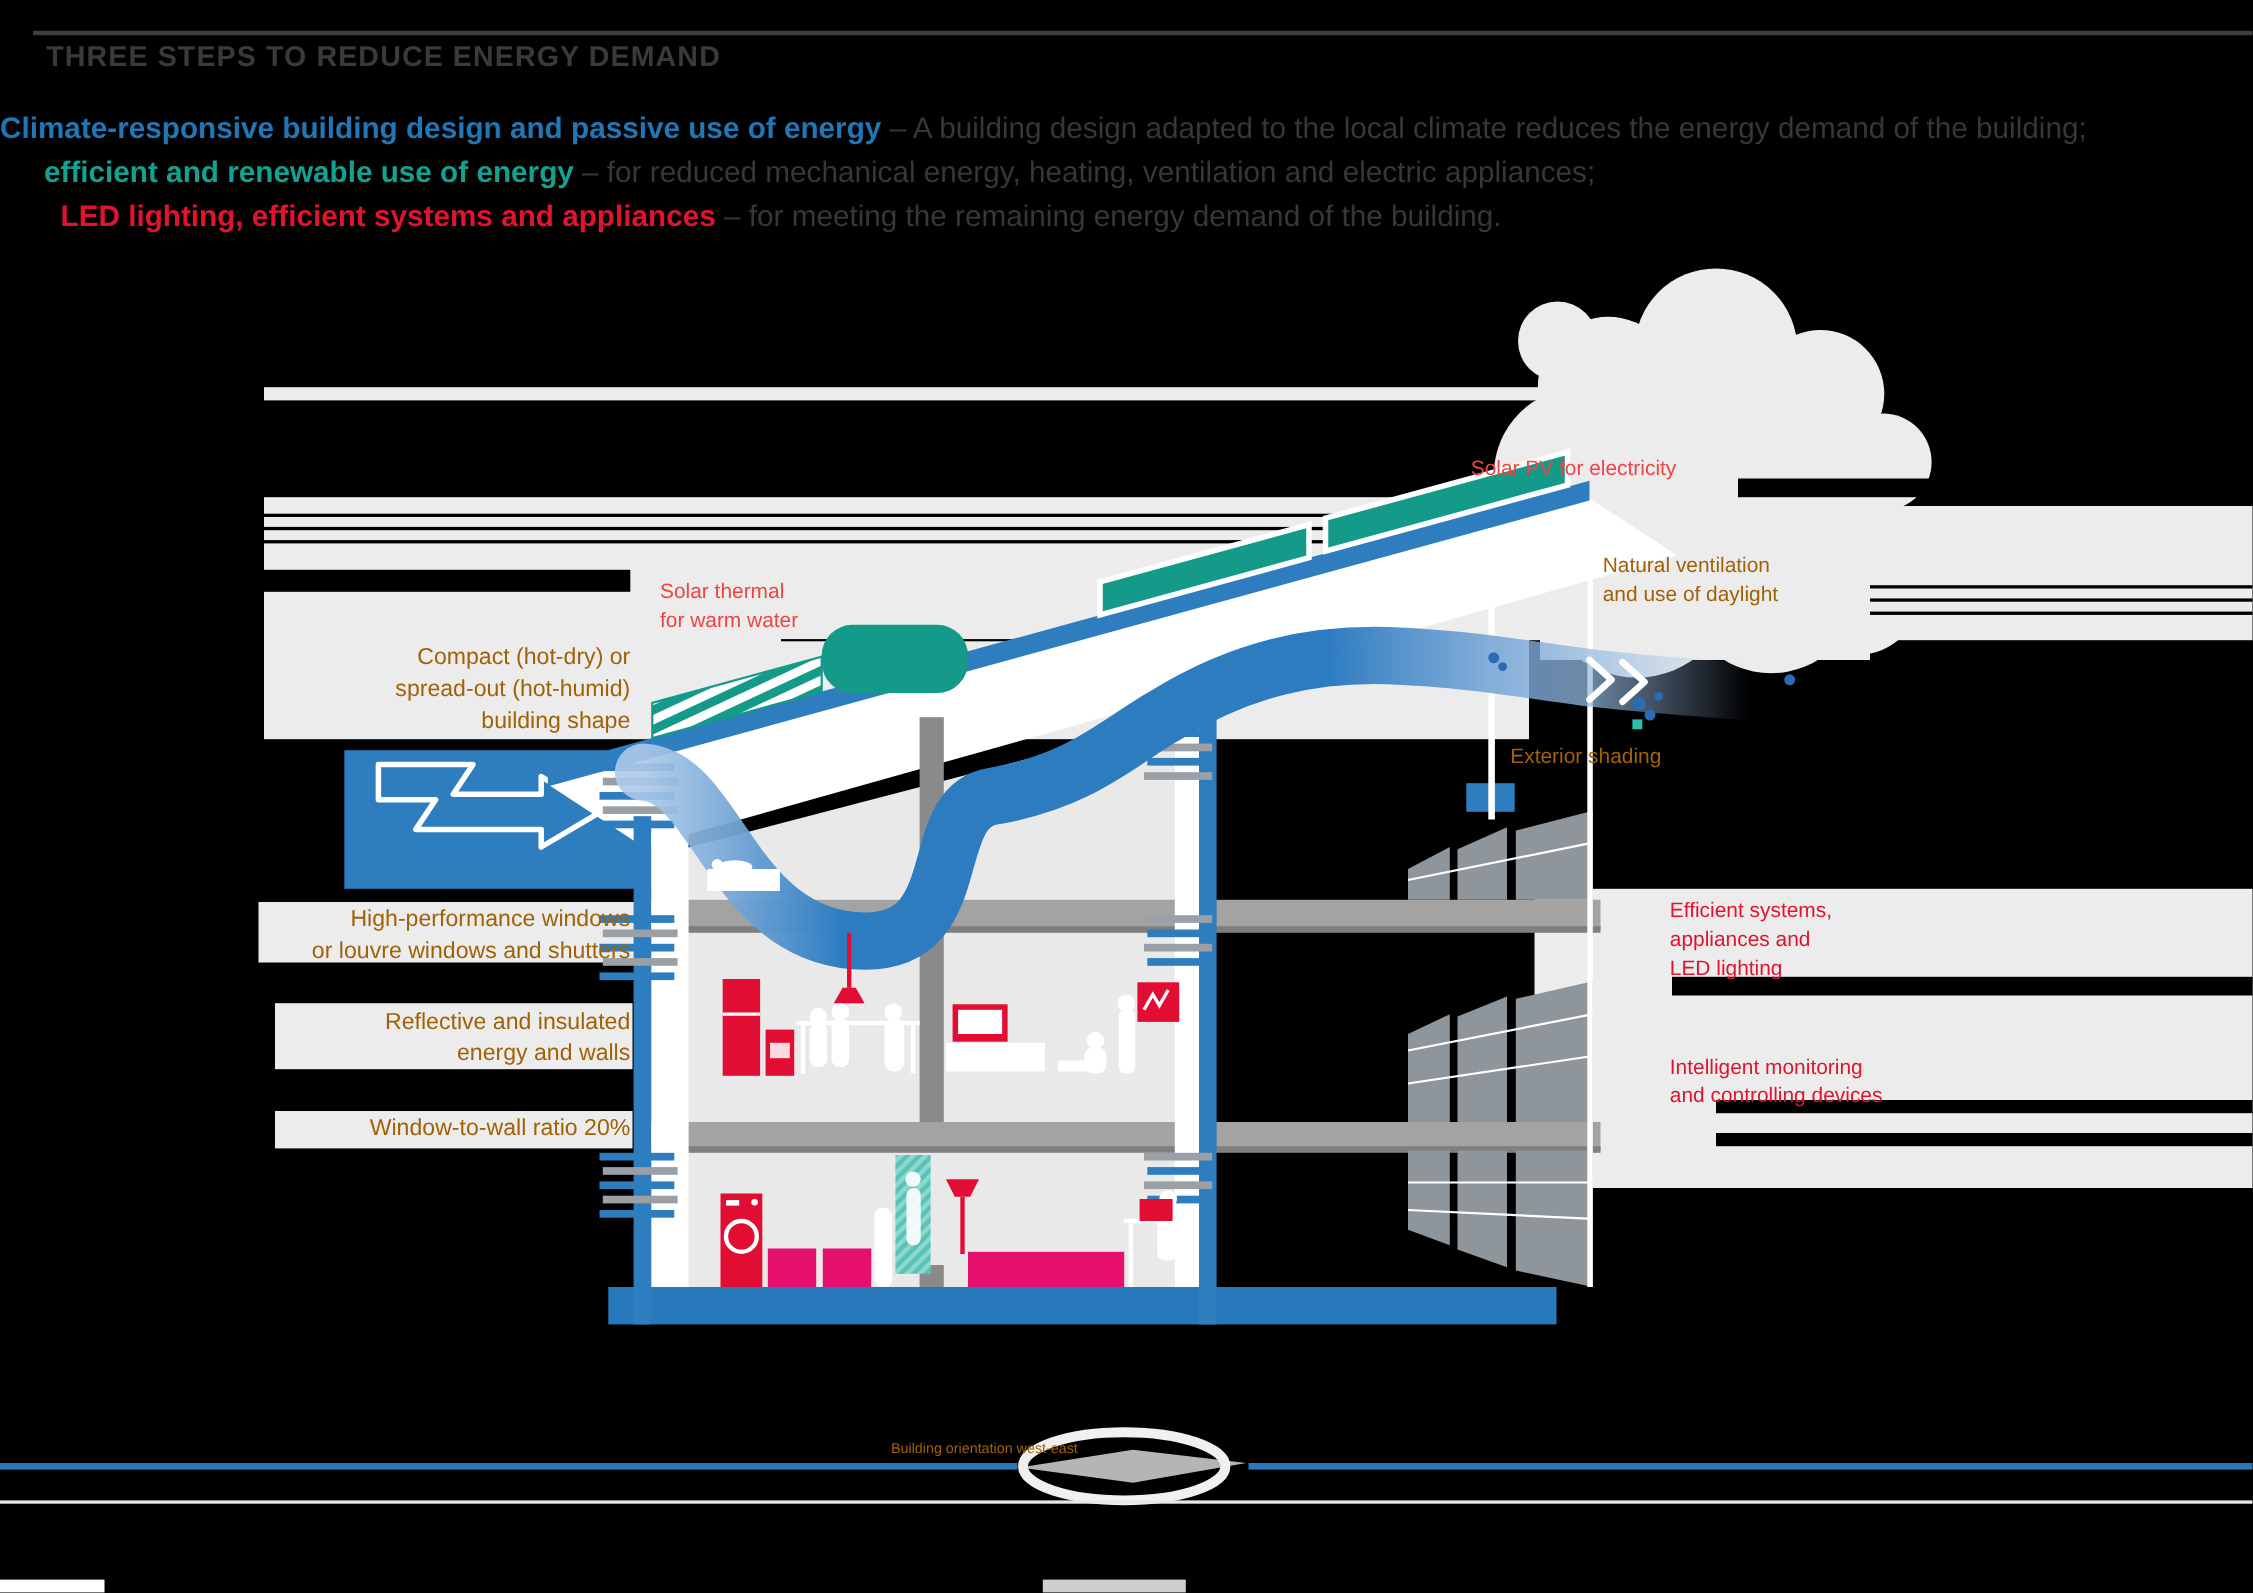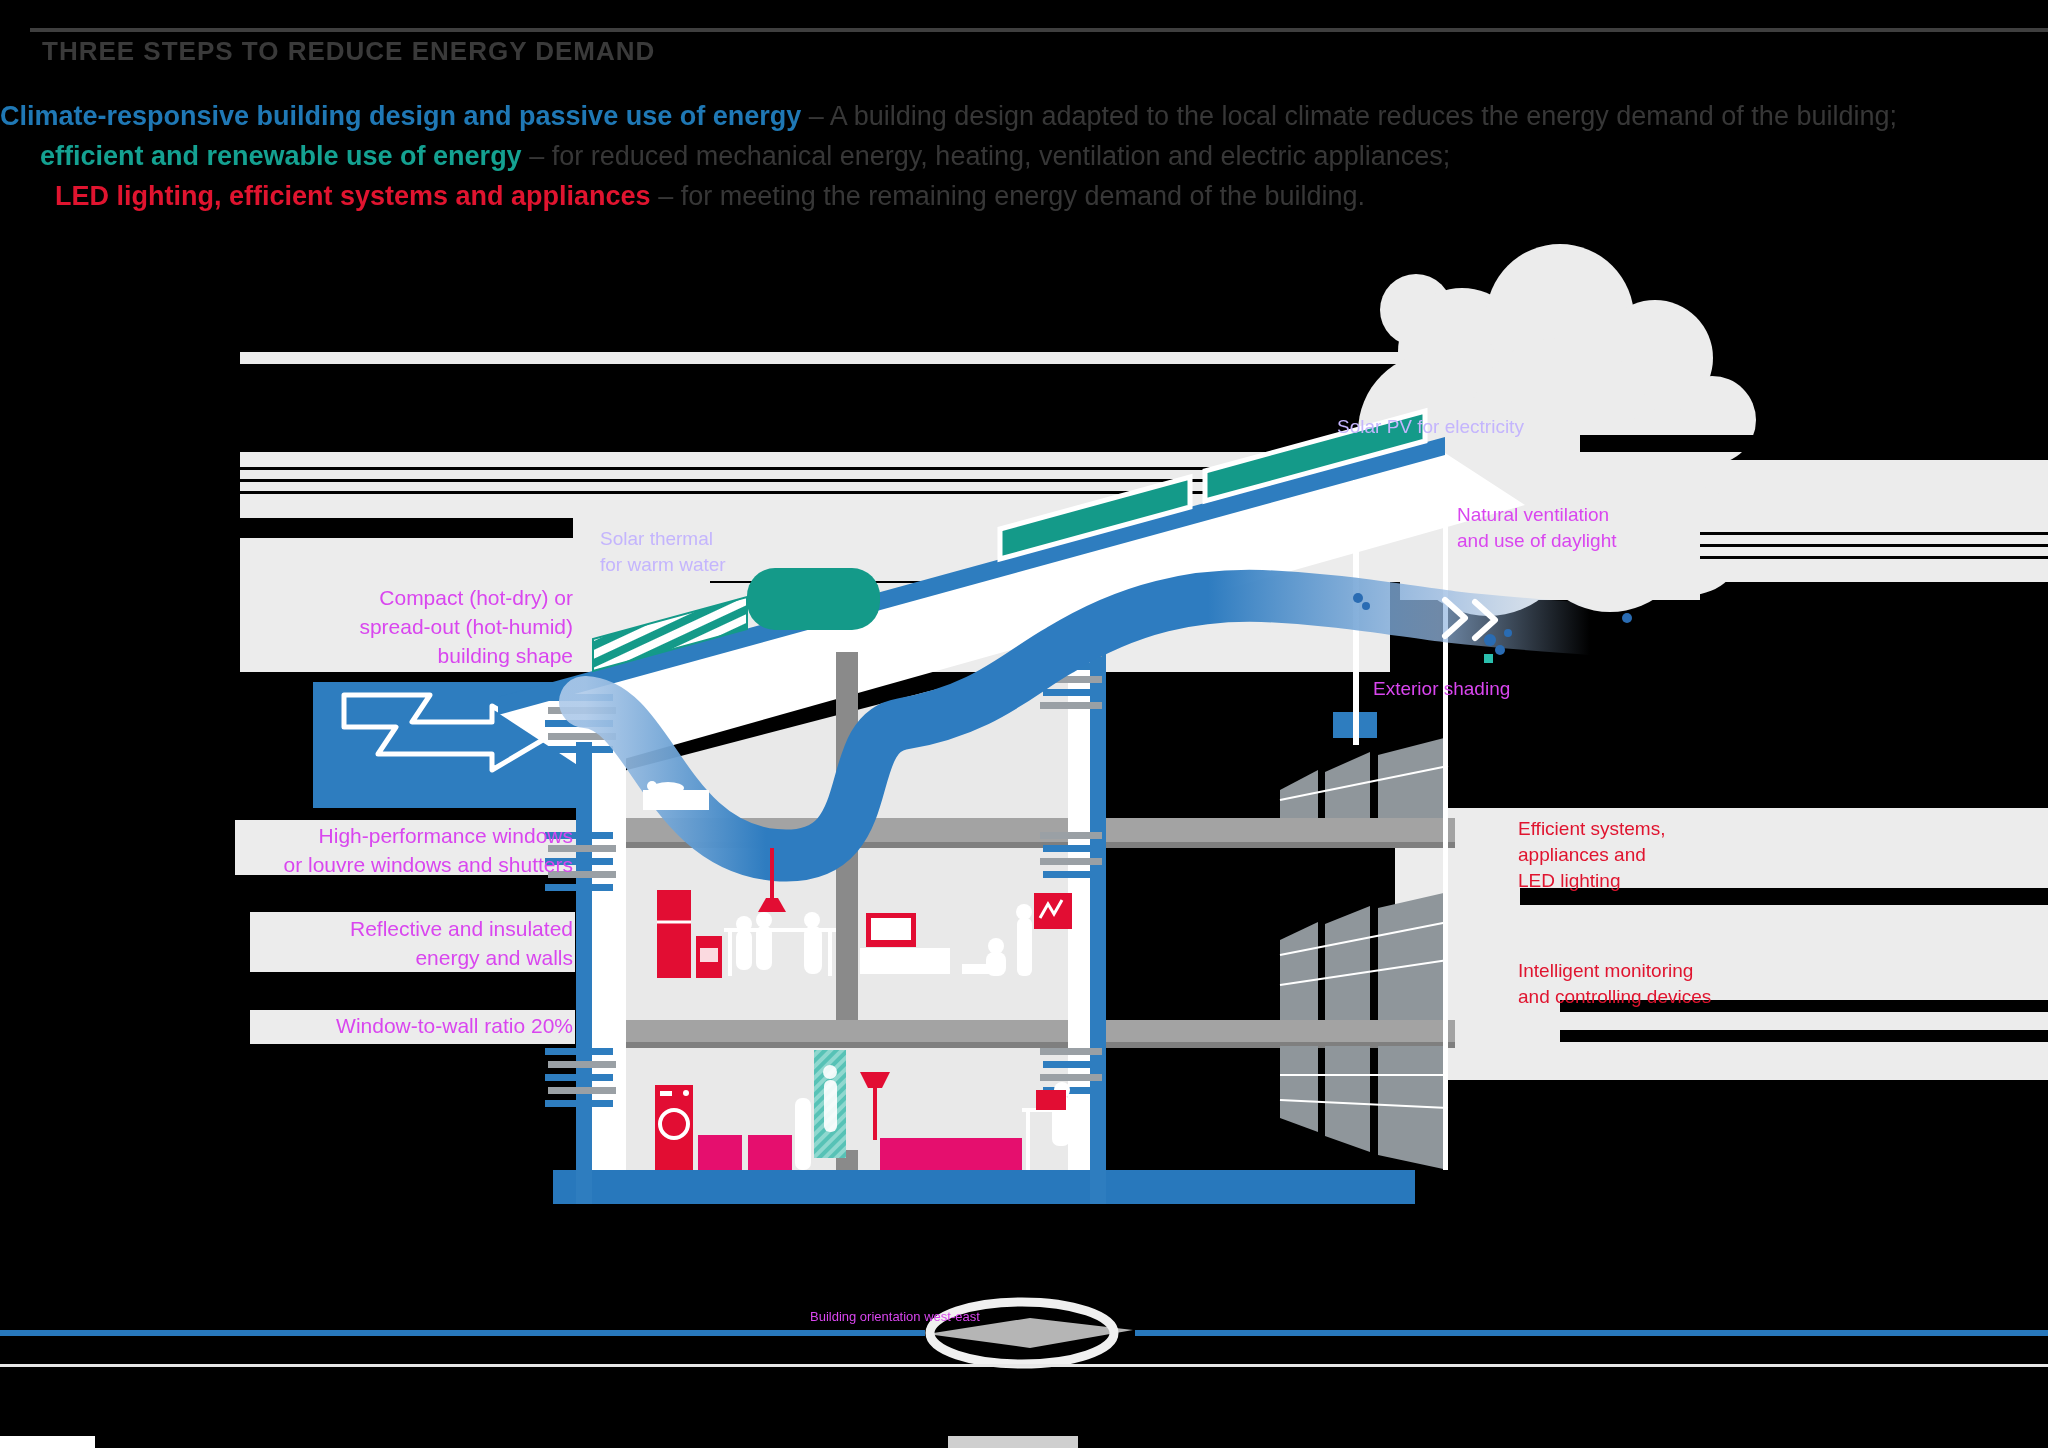--- a/index.html
+++ b/index.html
@@ -12,22 +12,22 @@
   .intro{position:absolute;left:0;top:96px;width:2048px;font-size:27px;line-height:40px;
          color:#373737;}
   .intro .line{white-space:nowrap;overflow:hidden;}
   .intro .line.l2{text-indent:40px;}
   .intro .line.l3{text-indent:55px;}
   .lead{font-weight:bold;}
   .lead.blue{color:#1f78b5;}
   .lead.teal{color:#14a191;}
   .lead.red{color:#e0142f;}
   .lbl{position:absolute;white-space:pre-line;line-height:1.38;}
-  .lbl.blue{color:#d946ef;}
-  .lbl.teal{color:#c4b5fd;}
+  .lbl.blue{color:#a16207;}
+  .lbl.teal{color:#ef4444;}
   .lbl.red{color:#e0142f;}
   .lbl.left-col{font-size:21px;text-align:right;}
   .lbl.right-col{font-size:19px;text-align:left;}
 </style>
 </head>
 <body>
 
 <div id="canvas">
 
   <svg id="diagram-svg" viewBox="0 0 2048 1448" xmlns="http://www.w3.org/2000/svg">

